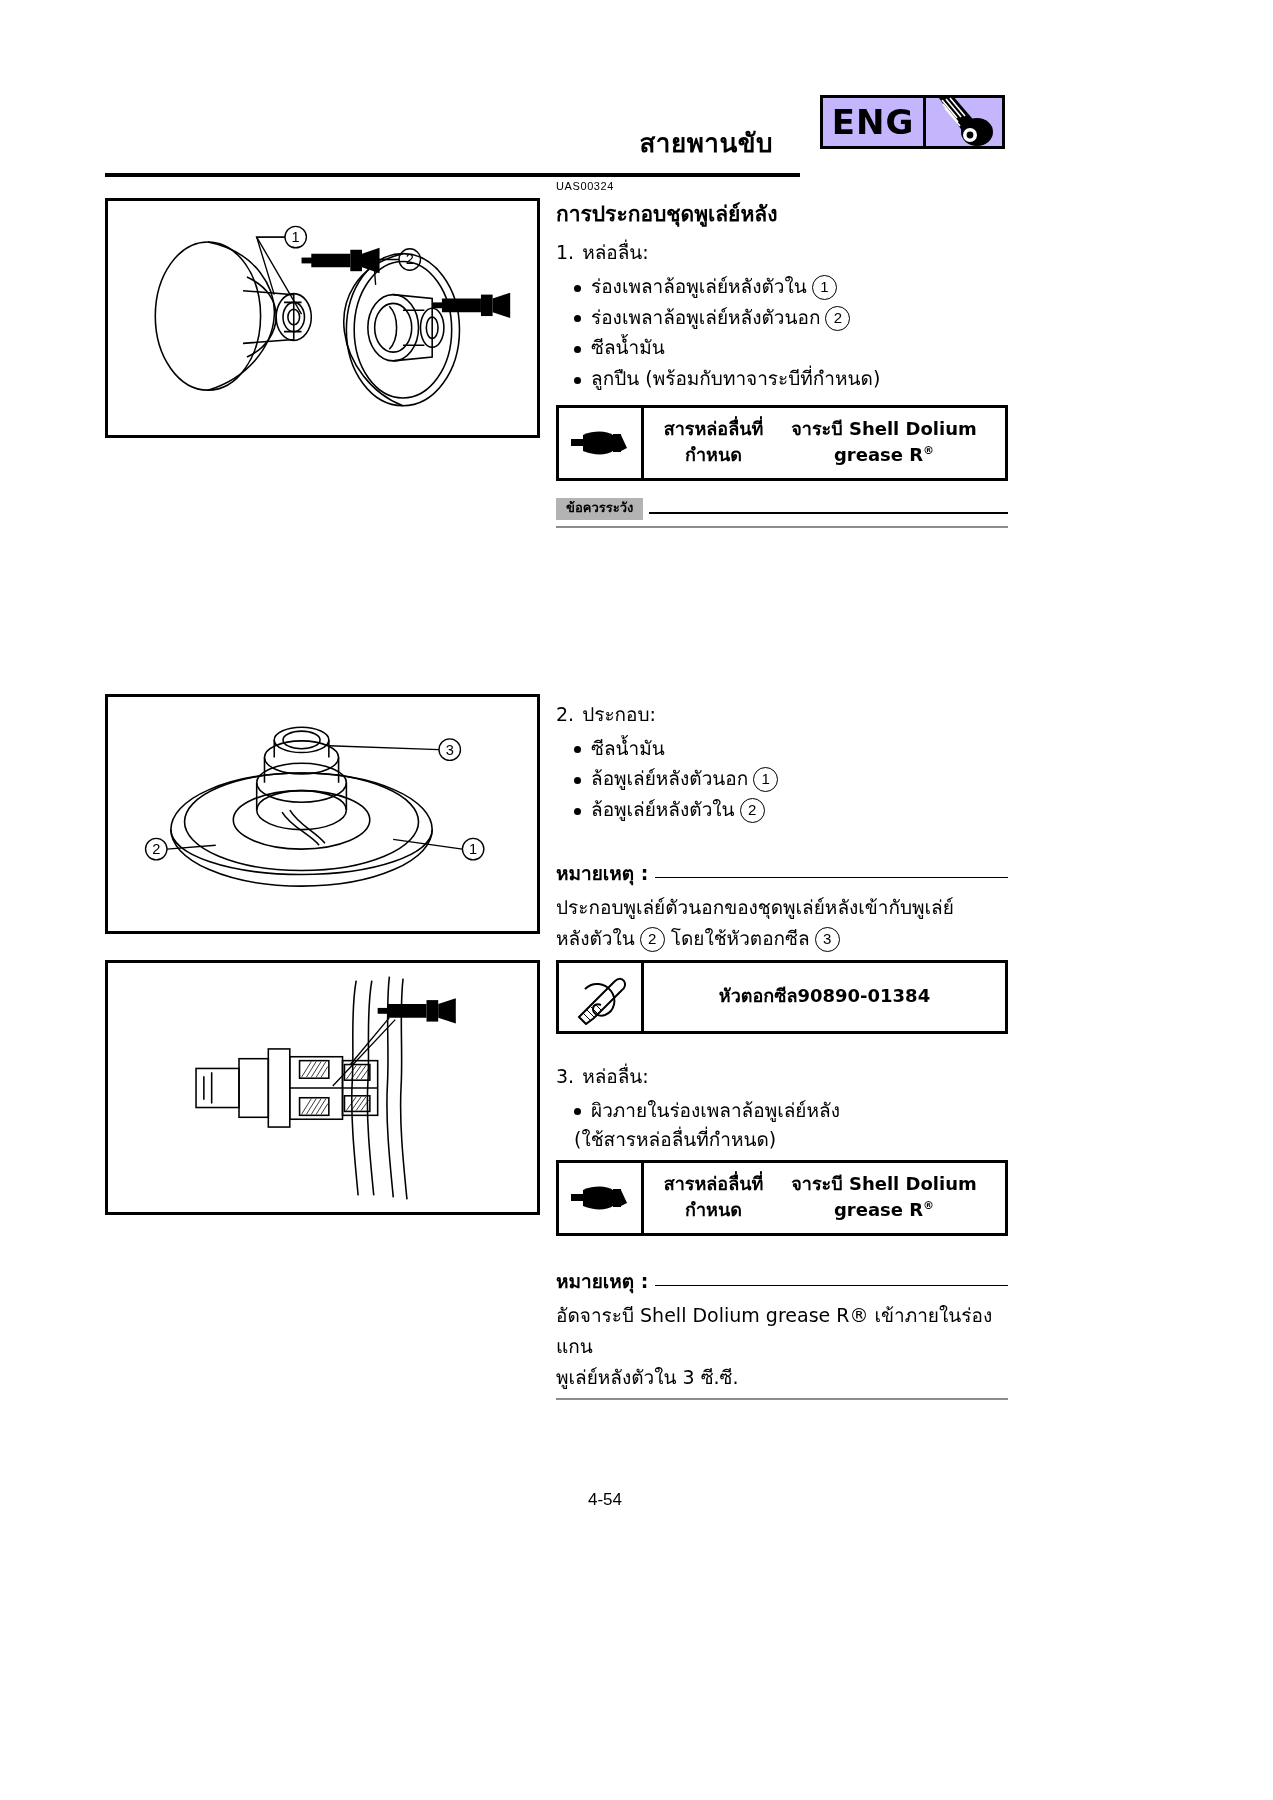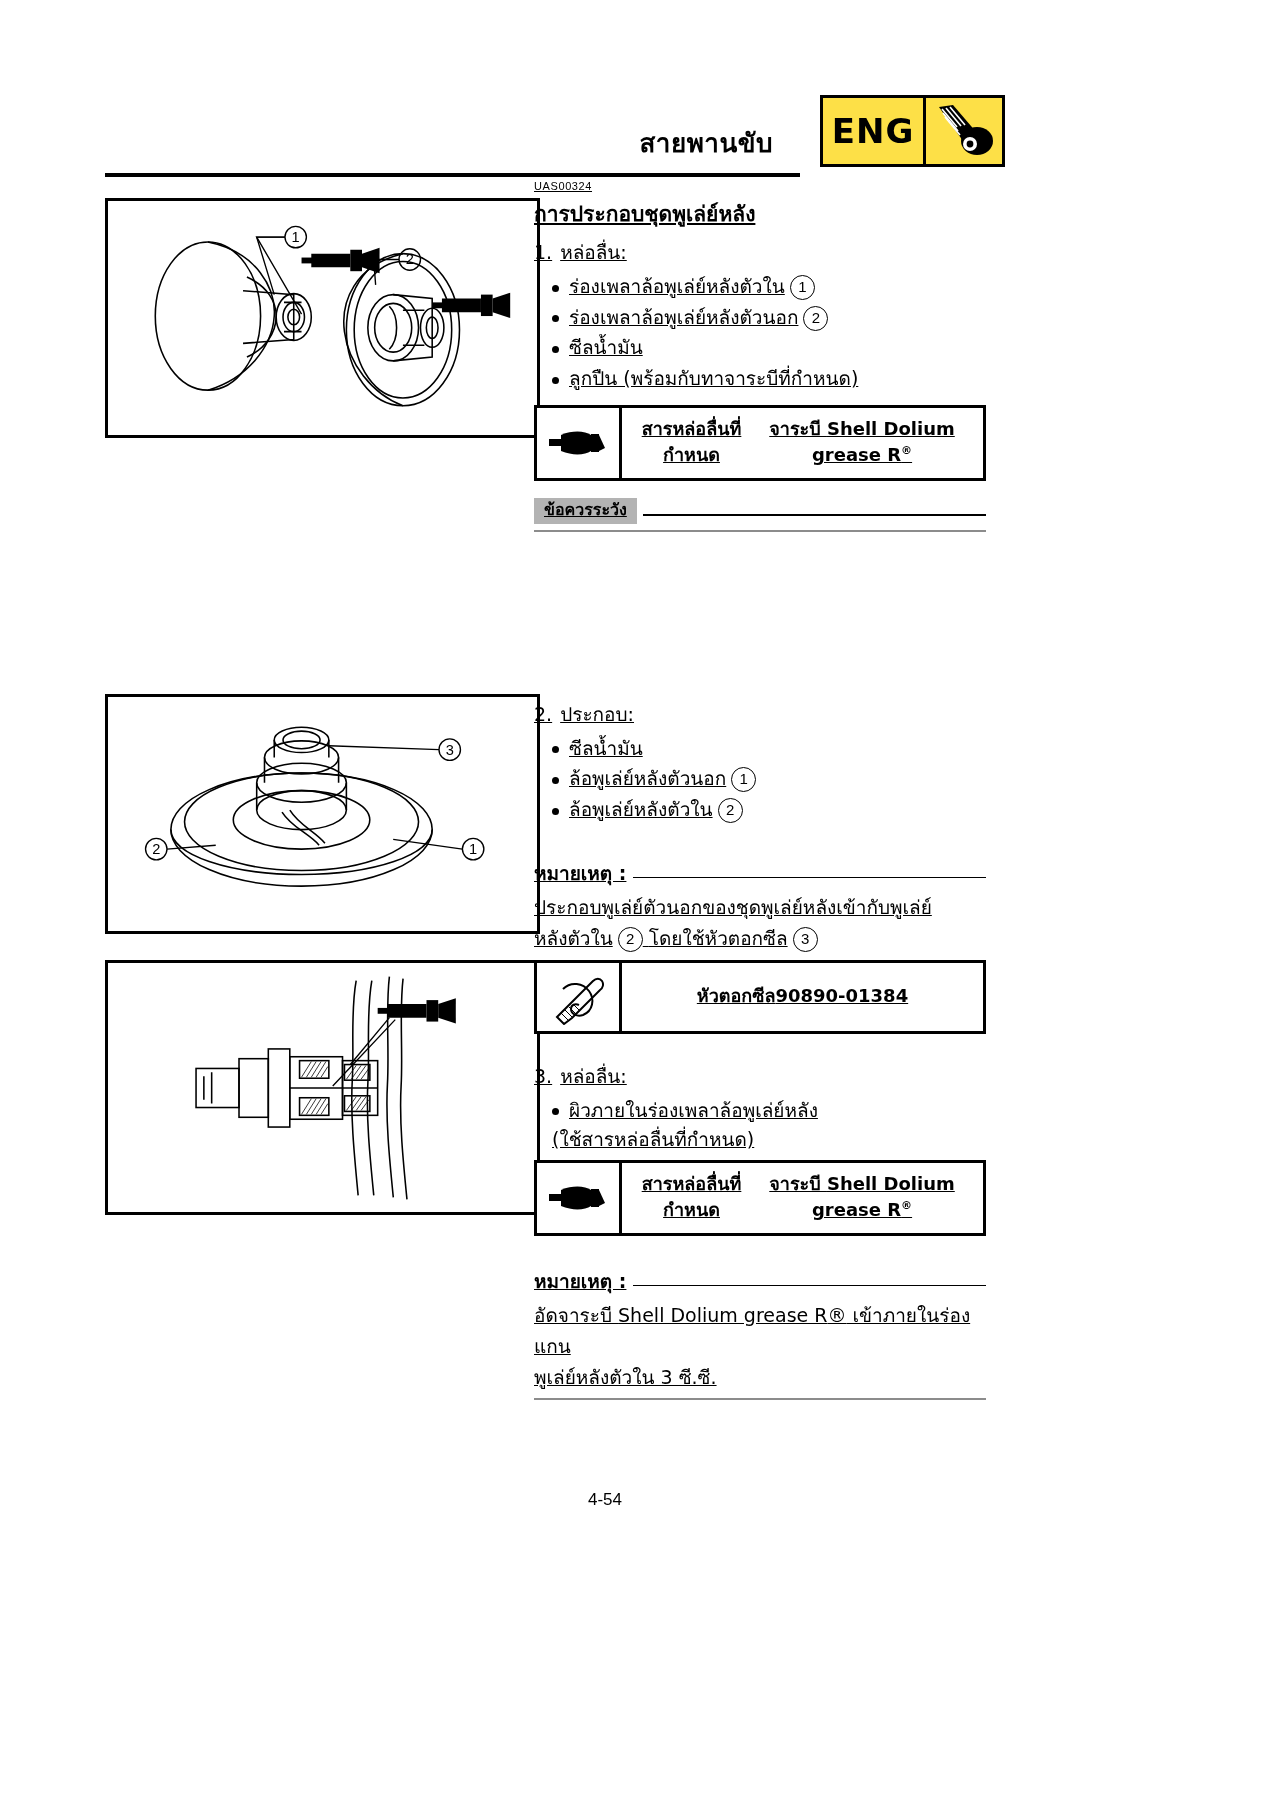--- a/index.html
+++ b/index.html
@@ -36,25 +36,25 @@
     font-weight: 700;
     letter-spacing: 0.5px;
     white-space: nowrap;
     margin-top: 7px;
   }
   .eng-badge {
     position: absolute;
     right: 0px;
     top: 0px;
     width: 185px;
-    height: 72px;
+    height: 54px;
     border: 3px solid #000;
     display: flex;
     box-sizing: border-box;
-    background: #fde047;
+    background: #c4b5fd;
   }
   .eng-badge .eng-label {
     flex: 0 0 100px;
     display: flex;
     align-items: center;
     justify-content: center;
     font-size: 34px;
     font-weight: 700;
     letter-spacing: 1px;
   }
@@ -185,21 +185,21 @@
   }
 
   
   .caution-head {
     display: flex;
     align-items: center;
     margin-top: 16px;
   }
   .caution-tag {
     background: #b3b3b3;
-    font-size: 16px;
+    font-size: 13px;
     font-weight: 700;
     padding: 1px 10px 3px 10px;
     line-height: 1.35;
     white-space: nowrap;
   }
   .caution-rule {
     flex: 1 1 auto;
     height: 2px;
     background: #000;
     margin-left: 6px;
@@ -236,21 +236,21 @@
     margin-left: 7px;
     margin-top: 9px;
   }
   .note-body {
     font-size: 19px;
     line-height: 1.62;
     margin-top: 4px;
   }
 
   
-  .blk { position: absolute; width: 452px; left: 534px; text-decoration: underline; }
+  .blk { position: absolute; width: 452px; left: 556px; }
   #blk-intro   { top: 180px; }
   #blk-spec1   { top: 405px; }
   #blk-caution { top: 482px; }
   #blk-step2   { top: 700px; }
   #blk-note1   { top: 840px; }
   #blk-tool    { top: 960px; }
   #blk-step3   { top: 1062px; }
   #blk-spec2   { top: 1160px; }
   #blk-note2   { top: 1248px; }
 

